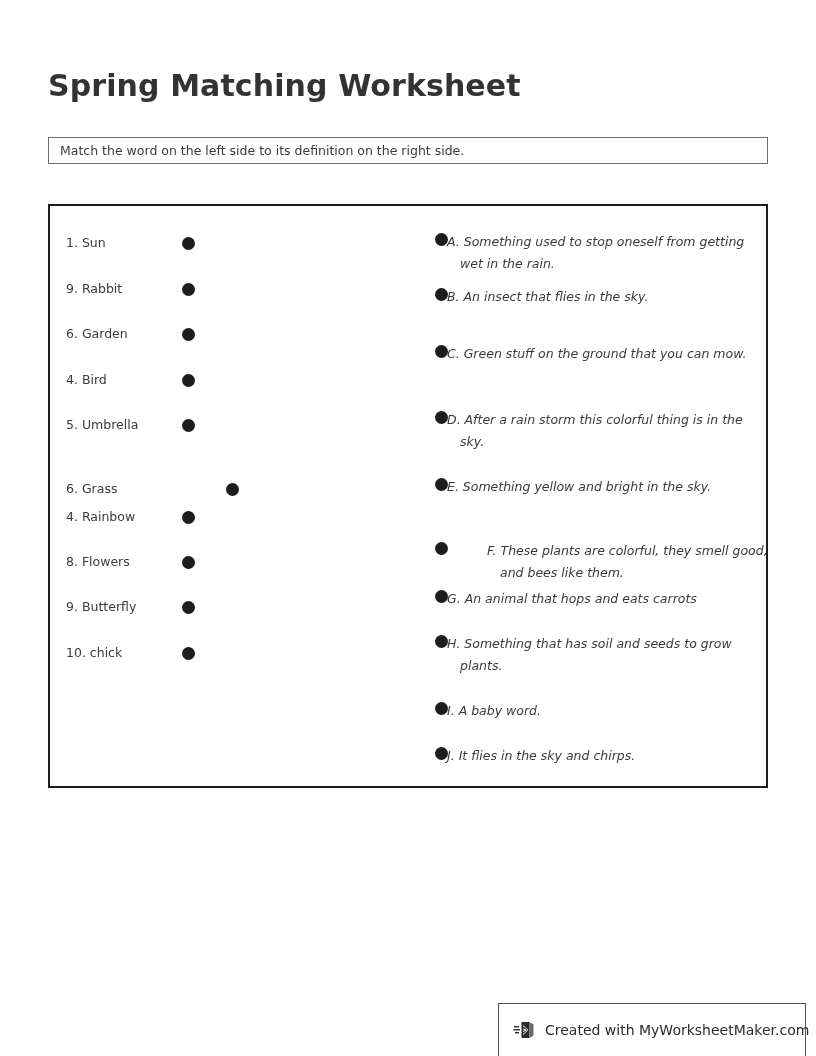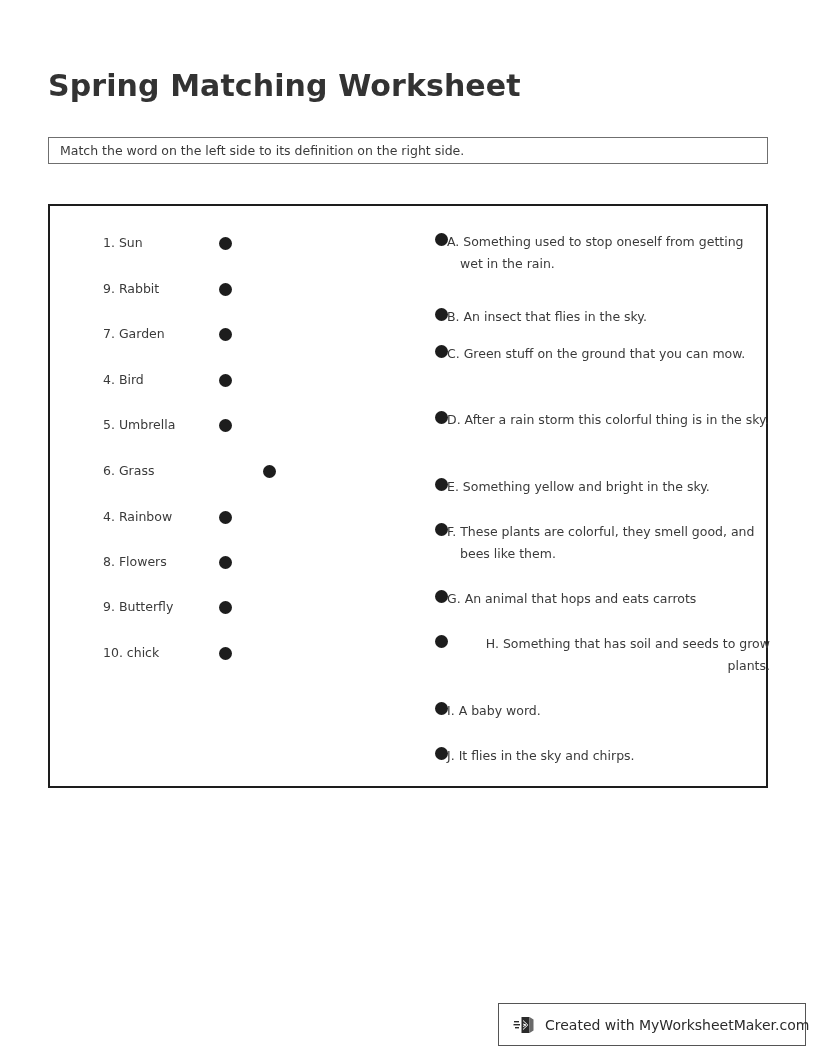--- a/index.html
+++ b/index.html
@@ -65,21 +65,20 @@
     inset: 0;
   }
 
   
   .left-col {
     position: absolute;
     left: 0;
     top: 0;
     width: 345px;
     height: 100%;
-    margin-left: 37px;
   }
   .left-item {
     position: absolute;
     left: 16px;
     width: 329px;
     height: 18px;
     display: flex;
     align-items: center;
   }
   .left-label {
@@ -110,20 +109,21 @@
     top: 0;
     width: 375px;
     height: 100%;
   }
   .right-item {
     position: absolute;
     left: 0;
     width: 375px;
     display: flex;
     align-items: flex-start;
+    font-style: italic;
   }
   .right-dot-wrap {
     width: 48px;
     flex: none;
     display: flex;
     justify-content: flex-start;
     padding-left: 40px;
     padding-top: 2px;
   }
   .right-text {
@@ -135,21 +135,21 @@
     text-indent: -13px;
     margin-left: 13px;
   }
 
   
   .footer-badge {
     position: absolute;
     left: 498px;
     top: 1003px;
     width: 308px;
-    height: 43px;
+    height: 54px;
     border: 1px solid #555555;
     background: #ffffff;
     display: flex;
     align-items: center;
     padding-left: 14px;
   }
   .badge-icon {
     width: 24px;
     height: 24px;
     flex: none;
@@ -182,38 +182,38 @@
             <span class="dot"></span>
           </span>
       </div>
       <div class="left-item" style="top:74px;">
         <span class="left-label">9. Rabbit</span>
         <span class="left-dot-wrap">
             <span class="dot"></span>
           </span>
       </div>
       <div class="left-item" style="top:119px;">
-        <span class="left-label">7. Garden</span>
+        <span class="left-label">6. Garden</span>
         <span class="left-dot-wrap">
             <span class="dot"></span>
           </span>
       </div>
       <div class="left-item" style="top:165px;">
         <span class="left-label">4. Bird</span>
         <span class="left-dot-wrap">
             <span class="dot"></span>
           </span>
       </div>
       <div class="left-item" style="top:210px;">
         <span class="left-label">5. Umbrella</span>
         <span class="left-dot-wrap">
             <span class="dot"></span>
           </span>
       </div>
-      <div class="left-item" style="top:256px;gap:44px;">
+      <div class="left-item" style="top:274px;gap:44px;">
         <span class="left-label">6. Grass</span>
         <span class="left-dot-wrap">
             <span class="dot"></span>
           </span>
       </div>
       <div class="left-item" style="top:302px;">
         <span class="left-label">4. Rainbow</span>
         <span class="left-dot-wrap">
             <span class="dot"></span>
           </span>
@@ -238,21 +238,21 @@
       </div>
     </div>
 
     <div class="right-col">
       <div class="right-item" style="top:25px;">
         <span class="right-dot-wrap">
             <span class="dot"></span>
           </span>
         <span class="right-text">A. Something used to stop oneself from getting wet in the rain.</span>
       </div>
-      <div class="right-item" style="top:100px;">
+      <div class="right-item" style="top:80px;">
         <span class="right-dot-wrap">
             <span class="dot"></span>
           </span>
         <span class="right-text">B. An insect that flies in the sky.</span>
       </div>
       <div class="right-item" style="top:137px;">
         <span class="right-dot-wrap">
             <span class="dot"></span>
           </span>
         <span class="right-text">C. Green stuff on the ground that you can mow.</span>
@@ -262,33 +262,33 @@
             <span class="dot"></span>
           </span>
         <span class="right-text">D. After a rain storm this colorful thing is in the sky.</span>
       </div>
       <div class="right-item" style="top:270px;">
         <span class="right-dot-wrap">
             <span class="dot"></span>
           </span>
         <span class="right-text">E. Something yellow and bright in the sky.</span>
       </div>
-      <div class="right-item" style="top:315px;">
+      <div class="right-item" style="top:334px;gap:40px;">
         <span class="right-dot-wrap">
             <span class="dot"></span>
           </span>
         <span class="right-text">F. These plants are colorful, they smell good, and bees like them.</span>
       </div>
       <div class="right-item" style="top:382px;">
         <span class="right-dot-wrap">
             <span class="dot"></span>
           </span>
         <span class="right-text">G. An animal that hops and eats carrots</span>
       </div>
-      <div class="right-item" style="top:427px;text-align:right;">
+      <div class="right-item" style="top:427px;">
         <span class="right-dot-wrap">
             <span class="dot"></span>
           </span>
         <span class="right-text">H. Something that has soil and seeds to grow plants.</span>
       </div>
       <div class="right-item" style="top:494px;">
         <span class="right-dot-wrap">
             <span class="dot"></span>
           </span>
         <span class="right-text">I. A baby word.</span>

